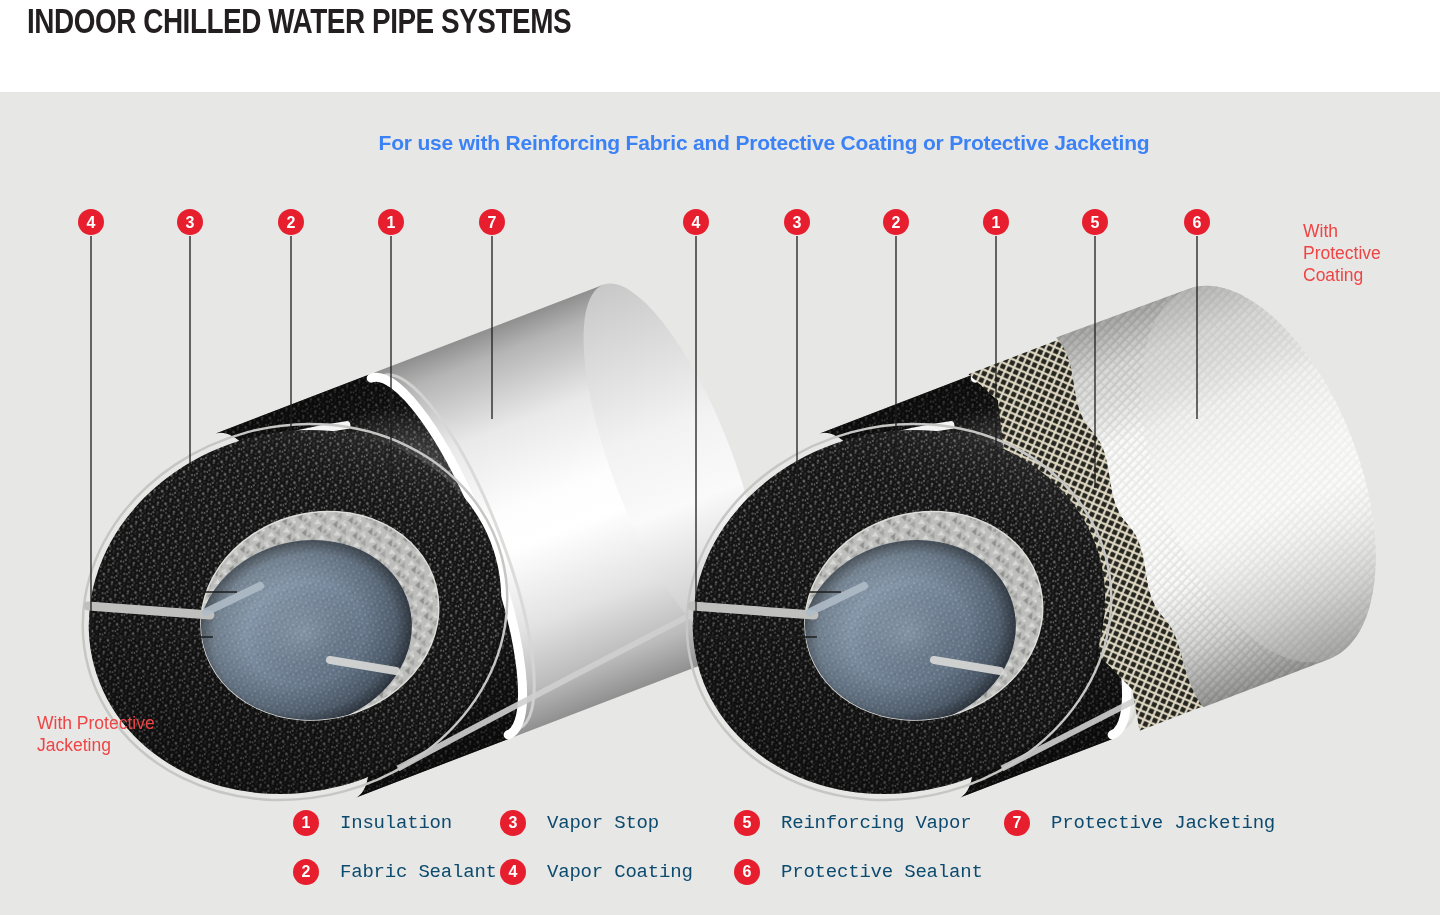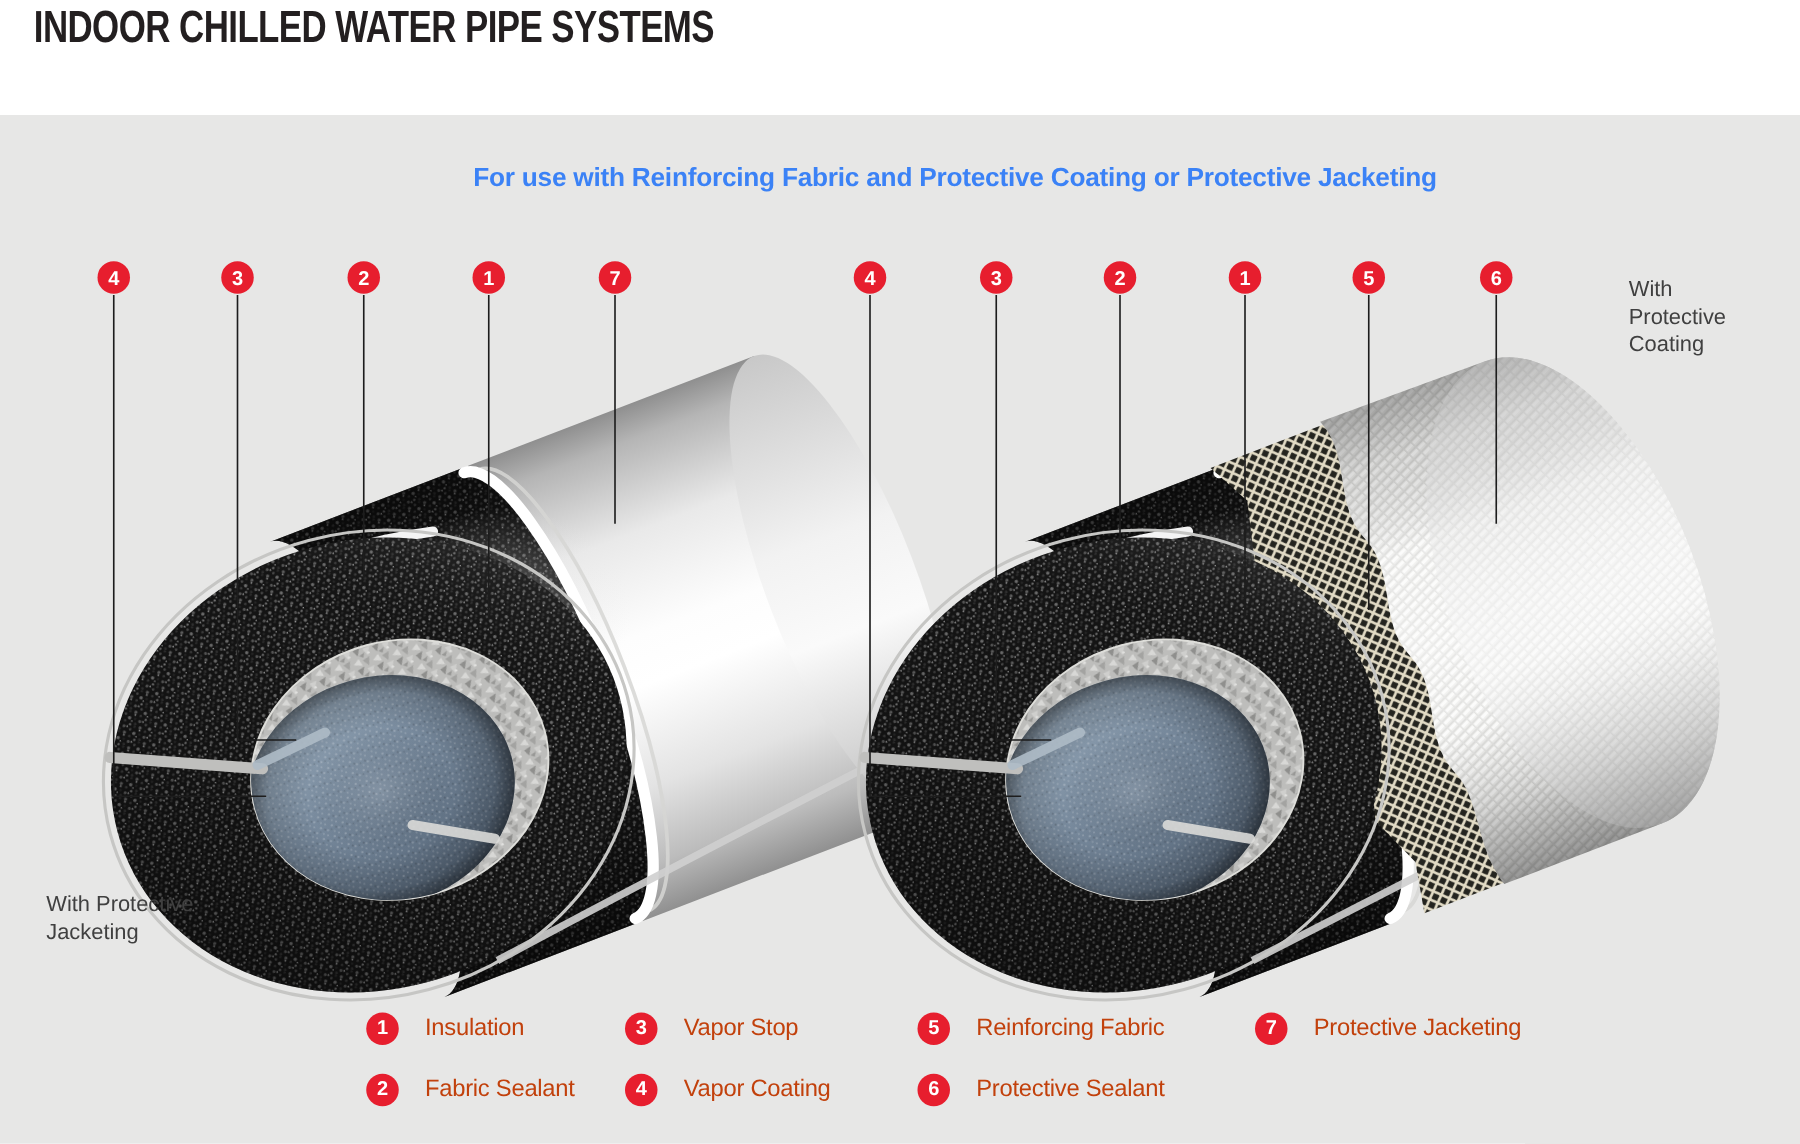--- a/index.html
+++ b/index.html
@@ -10,29 +10,29 @@
   .scene-bg{position:absolute;left:0;top:92px;width:1440px;height:823px;background:#e7e7e6;}
   svg.art{position:absolute;left:0;top:0;width:1440px;height:915px;}
   .page-title{
     position:absolute;left:27px;top:1px;color:#231f20;font-size:31px;font-weight:700;
     letter-spacing:-.5px;transform:scale(.9,1.16);transform-origin:left top;white-space:nowrap;
   }
   .subtitle{
     position:absolute;left:0;top:131px;width:1440px;text-align:center;color:#3b82f6;
     font-size:21px;font-weight:700;letter-spacing:-.2px;padding-left:44px;
   }
-  .pipe-caption{position:absolute;color:#404040;font-size:17.5px;line-height:22px;font-weight:400;}
+  .pipe-caption{position:absolute;color:#ef4444;font-size:17.5px;line-height:22px;font-weight:400;}
   .caption-left{left:37px;top:712px;width:140px;}
   .caption-right{left:1303px;top:220px;width:96px;}
   .legend-item{position:absolute;display:flex;align-items:center;height:26px;}
   .badge{
     width:26px;height:26px;border-radius:50%;background:#e71e2e;color:#ffffff;
     font-size:16px;font-weight:700;text-align:center;line-height:26px;flex:0 0 26px;
   }
-  .llabel{margin-left:21px;color:#c2410c;font-size:19px;letter-spacing:-.2px;white-space:nowrap;}
+  .llabel{margin-left:21px;color:#0c4a6e;font-size:19px;letter-spacing:-.2px;white-space:nowrap;font-family:Liberation Mono, monospace;}
   .callout-num{font-family:"Liberation Sans",sans-serif;font-size:16px;font-weight:700;fill:#ffffff;text-anchor:middle;}
   .leader{stroke:#1d1d1d;stroke-width:1.3;fill:none;}
 </style>
 </head>
 <body>
 
 <div class="scene-bg"></div>
 
 <svg class="art" viewBox="0 0 1440 915">
   <defs>
@@ -272,21 +272,21 @@
   <div class="legend-item" style="left:500px;top:810px;">
     <span class="badge">3</span>
     <span class="llabel">Vapor Stop</span>
   </div>
   <div class="legend-item" style="left:500px;top:859px;">
     <span class="badge">4</span>
     <span class="llabel">Vapor Coating</span>
   </div>
   <div class="legend-item" style="left:734px;top:810px;">
     <span class="badge">5</span>
-    <span class="llabel">Reinforcing Fabric</span>
+    <span class="llabel">Reinforcing Vapor</span>
   </div>
   <div class="legend-item" style="left:734px;top:859px;">
     <span class="badge">6</span>
     <span class="llabel">Protective Sealant</span>
   </div>
   <div class="legend-item" style="left:1004px;top:810px;">
     <span class="badge">7</span>
     <span class="llabel">Protective Jacketing</span>
   </div>
 </div>

